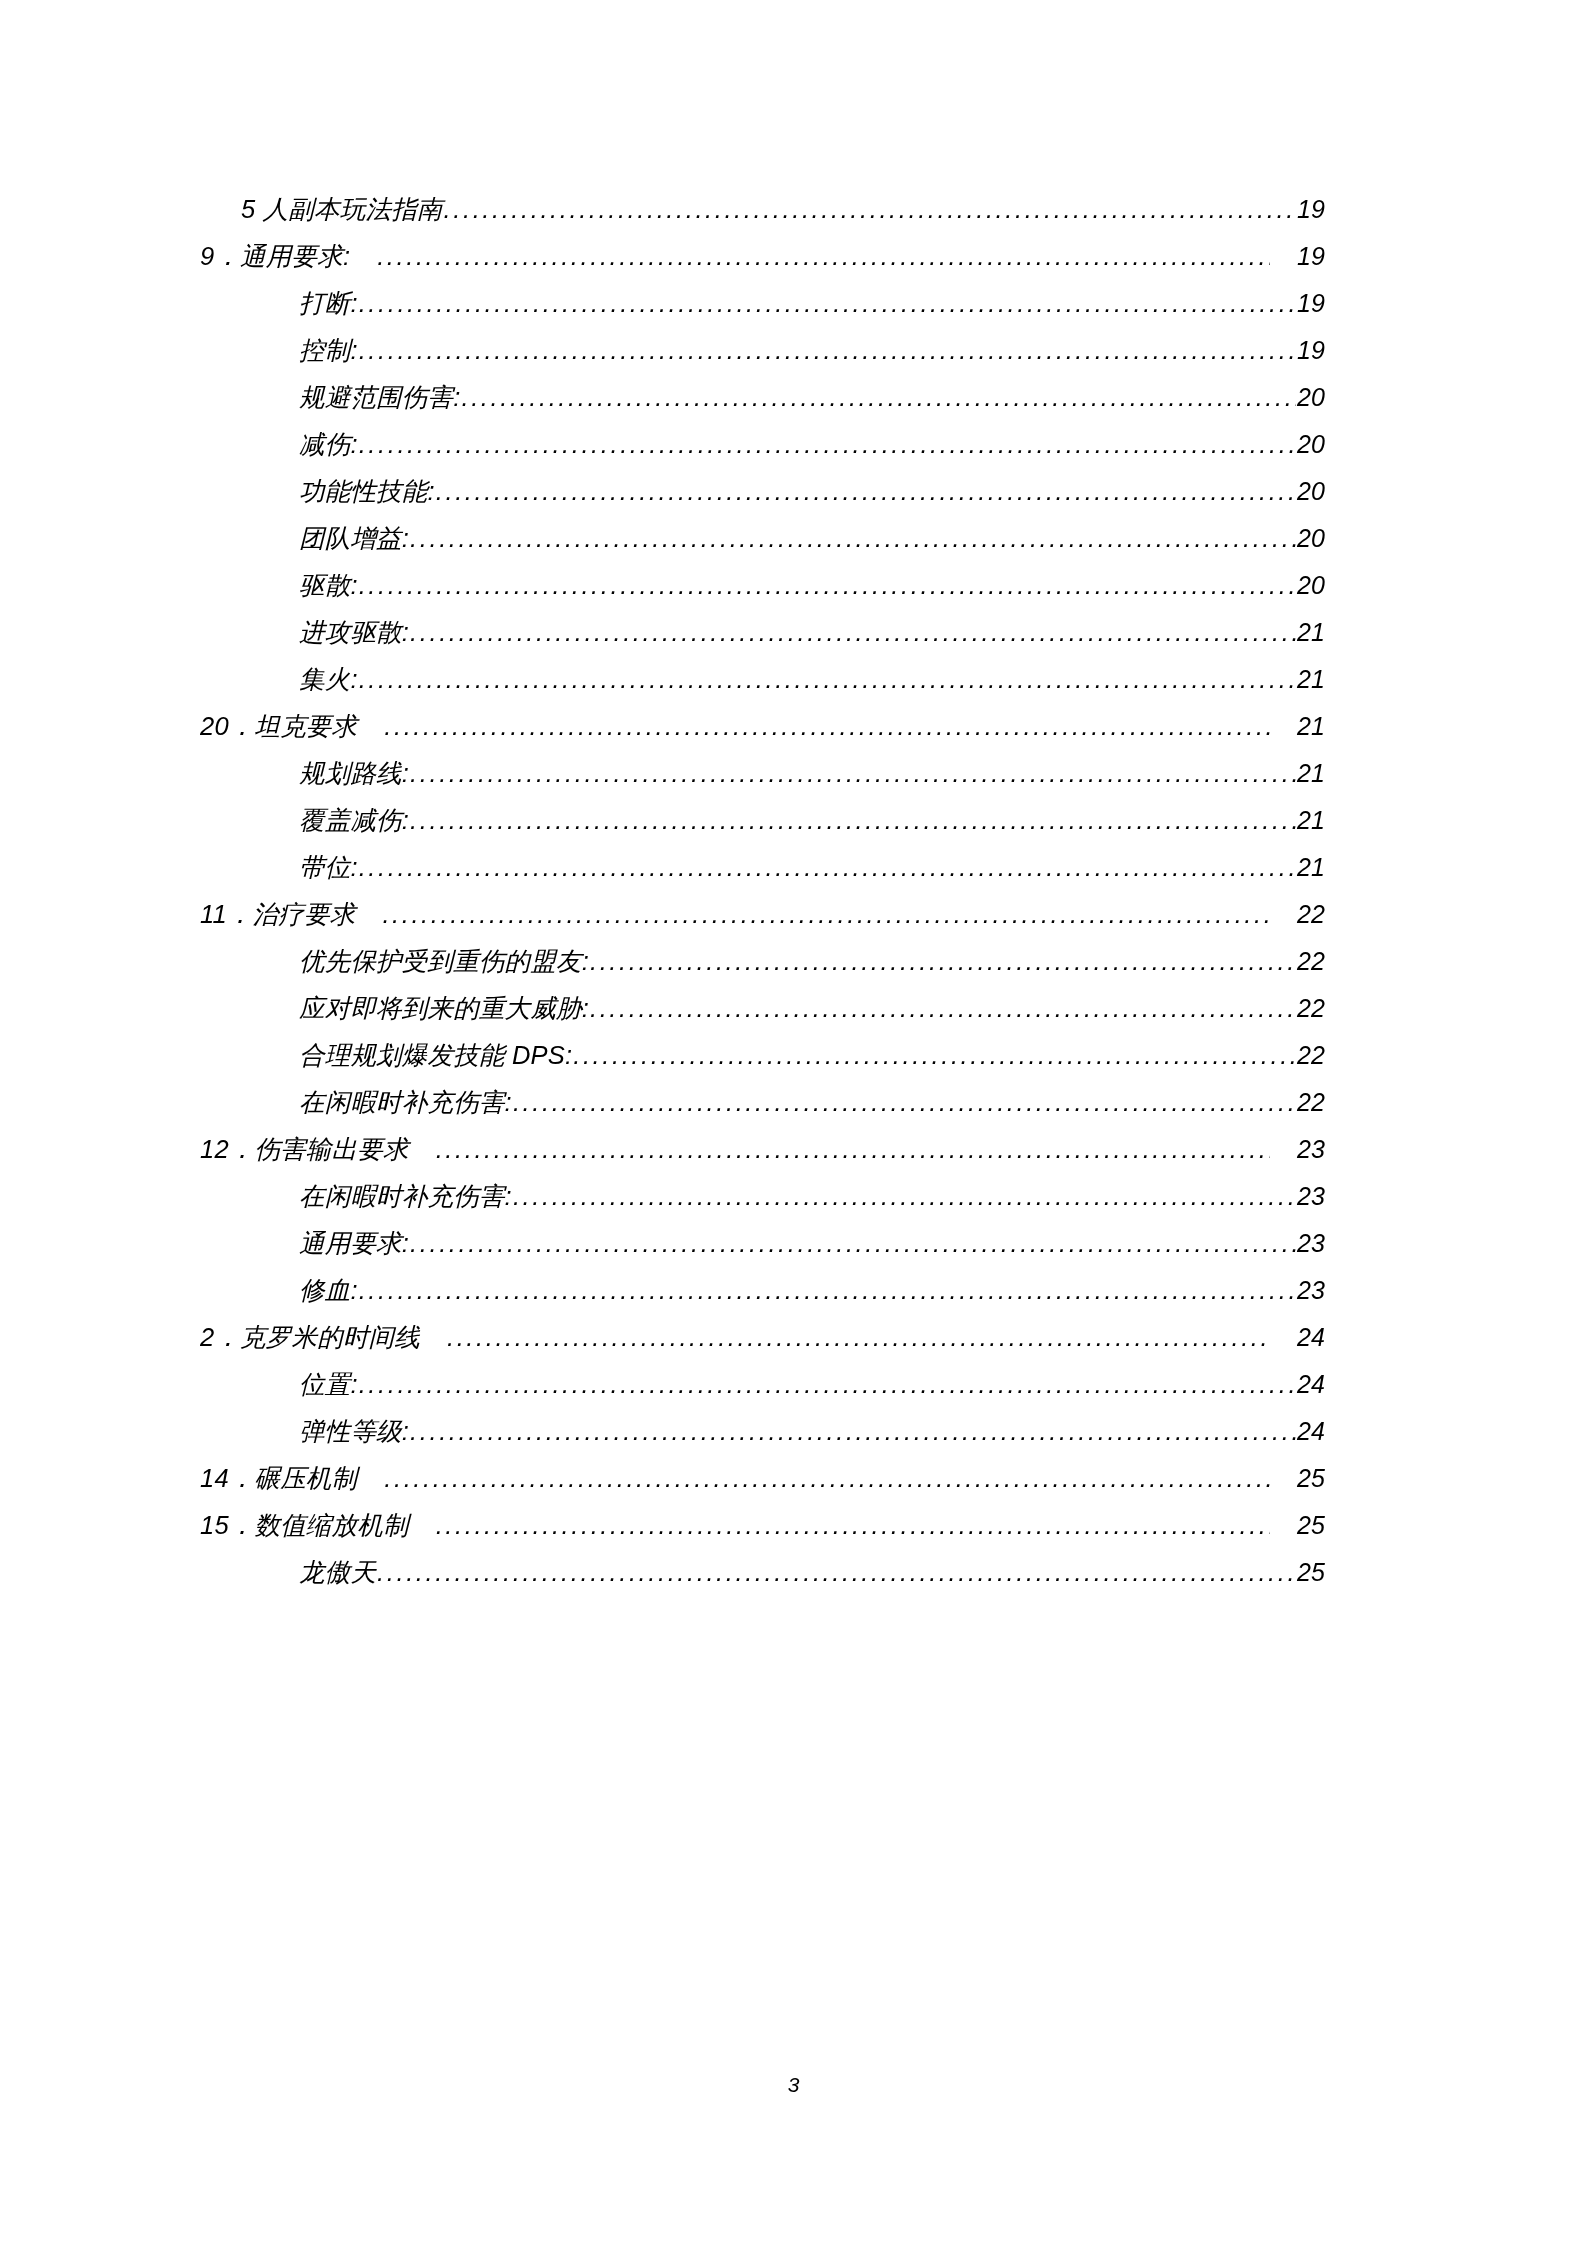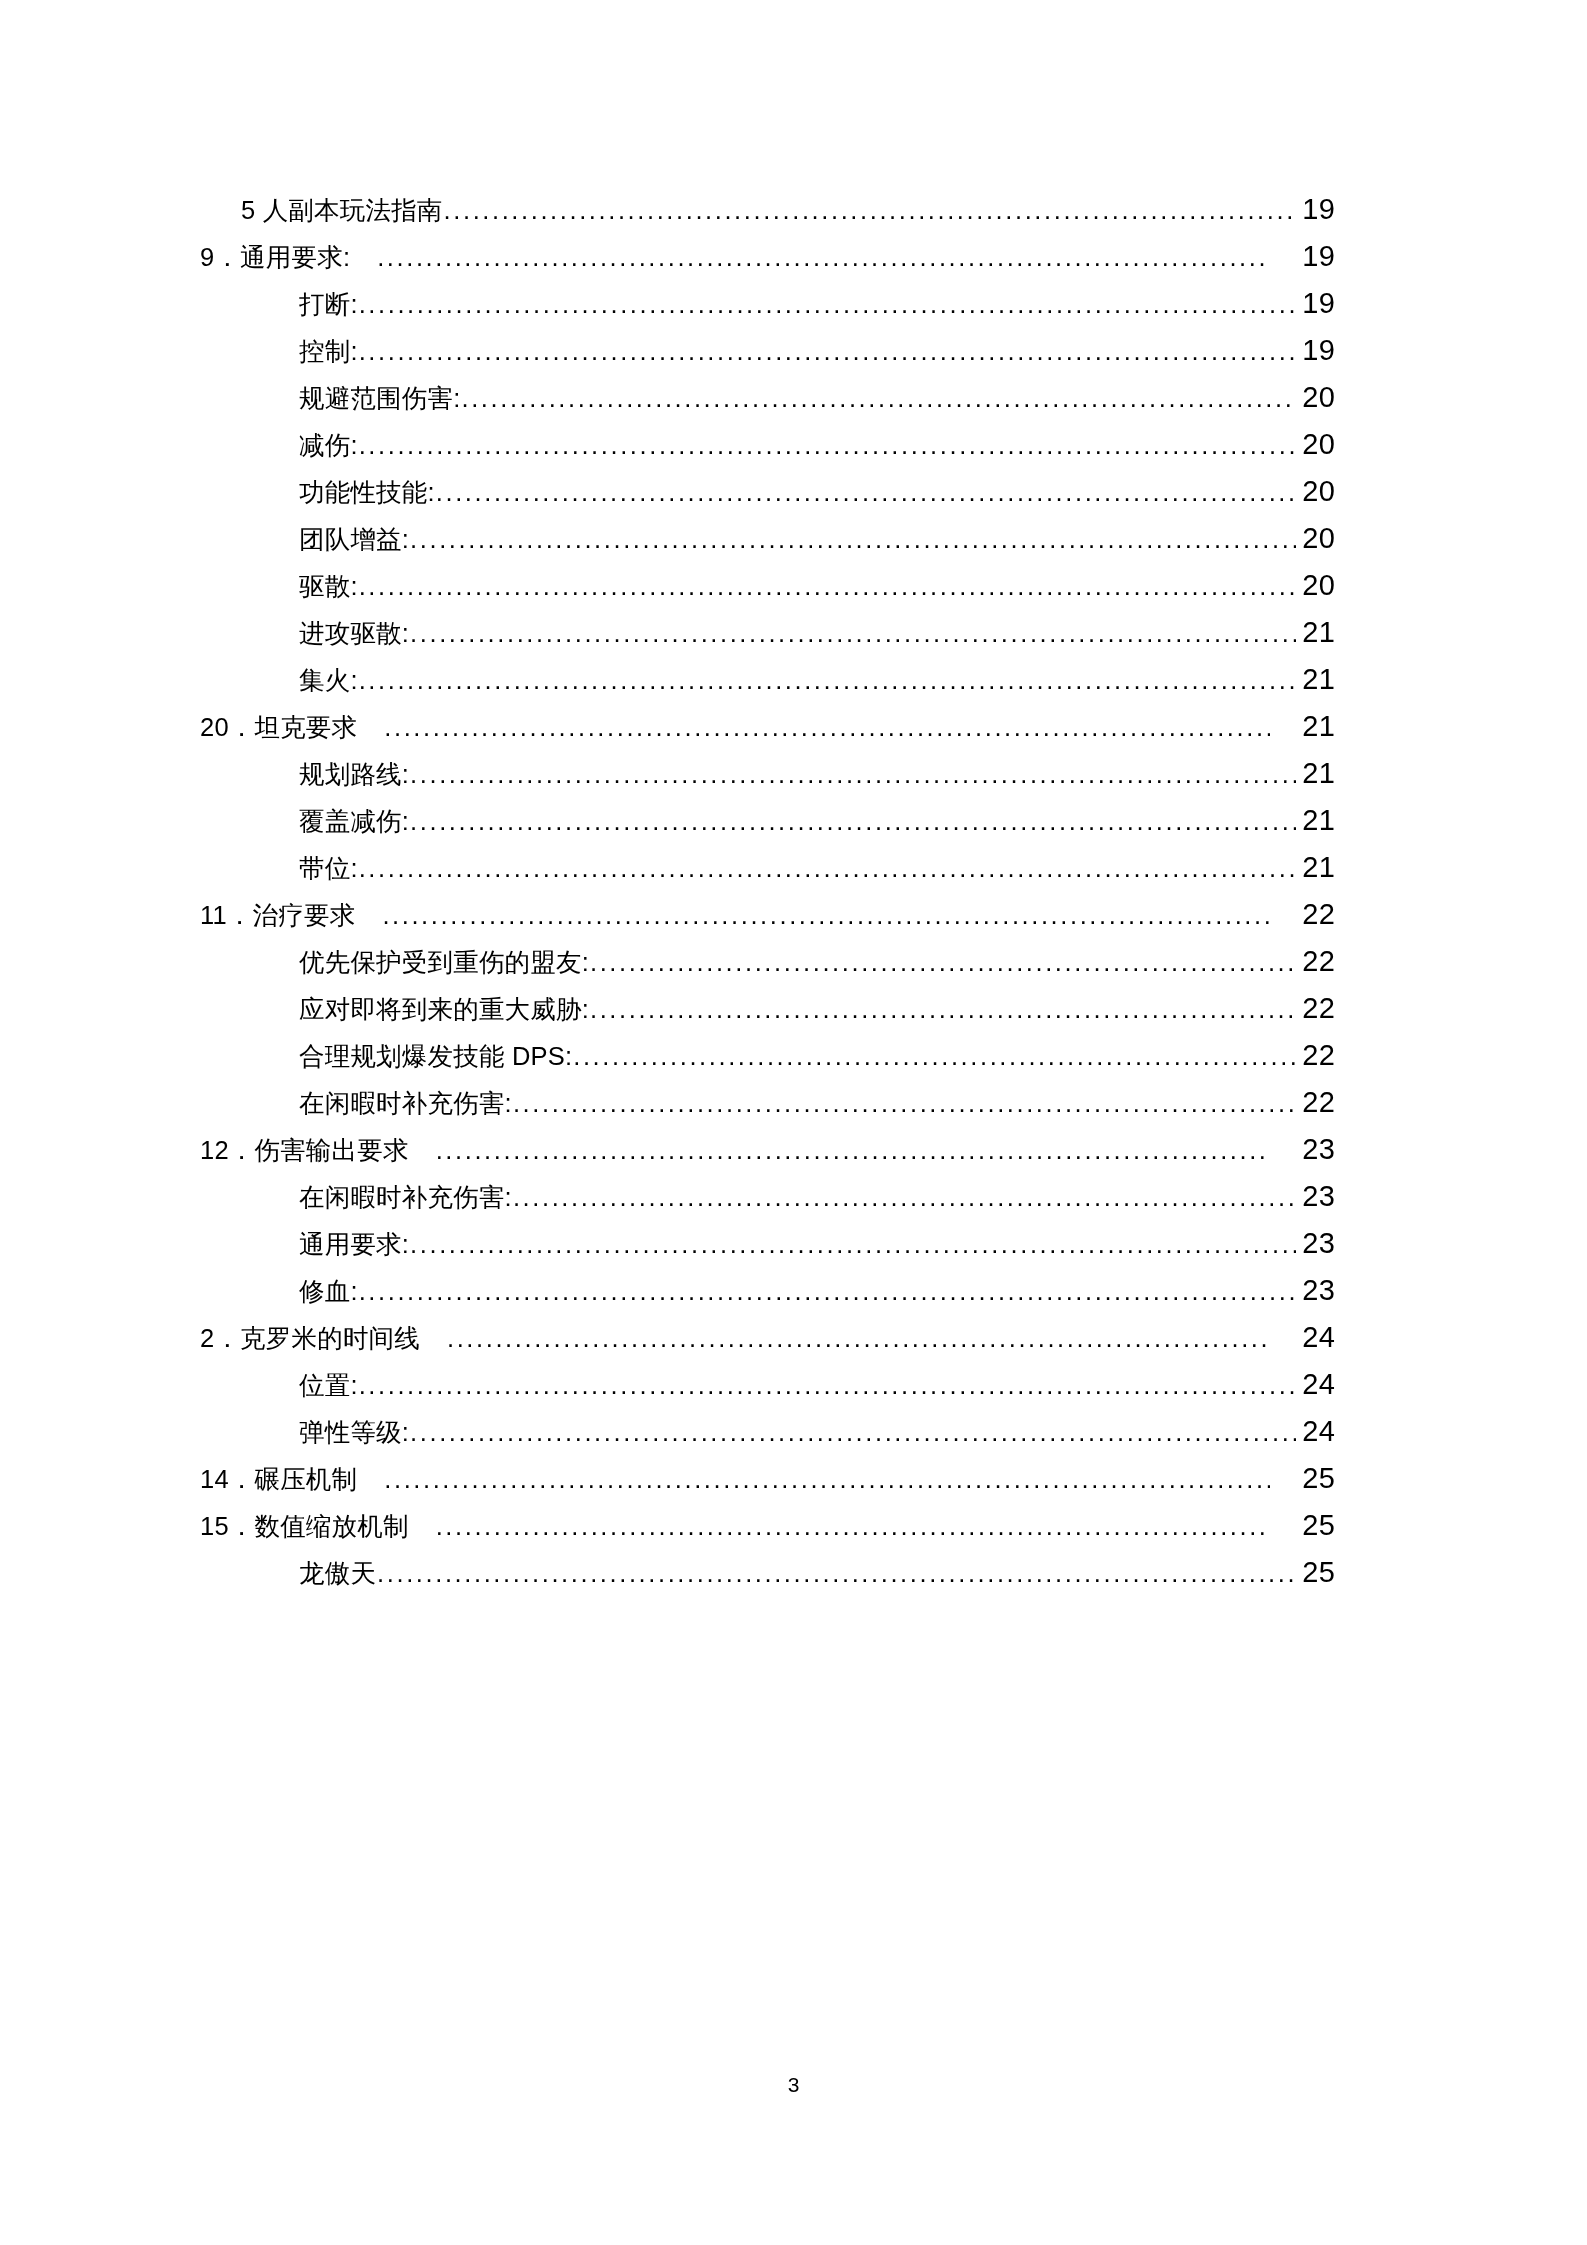--- a/index.html
+++ b/index.html
@@ -16,20 +16,21 @@
     overflow: hidden;
   }
 
   #page {
     position: absolute;
     left: 0;
     top: 0;
     width: 1587px;
     height: 1708px;
     background: #ffffff;
+    font-style: italic;
   }
 
   #toc {
     position: absolute;
     left: 200px;
     top: 186px;
     width: 1135px;
   }
 
   .toc-entry {
@@ -59,23 +60,22 @@
     display: block;
     font-size: 25.5px;
     line-height: 47px;
     letter-spacing: 2.6px;
     color: #000;
     white-space: nowrap;
   }
 
   .toc-entry .pageno {
     flex: 0 0 auto;
-    text-align: right;
     min-width: 38px;
-    font-size: 29px;
+    font-size: 25px;
     letter-spacing: 0.2px;
   }
 
   
   .lvl-1 { margin-left: 0px; gap: 26px; }
   .lvl-2 { margin-left: 41px; }
   .lvl-3 { margin-left: 99px; }
 
   .lvl-1 .label { }
   .lvl-2 .label { }

